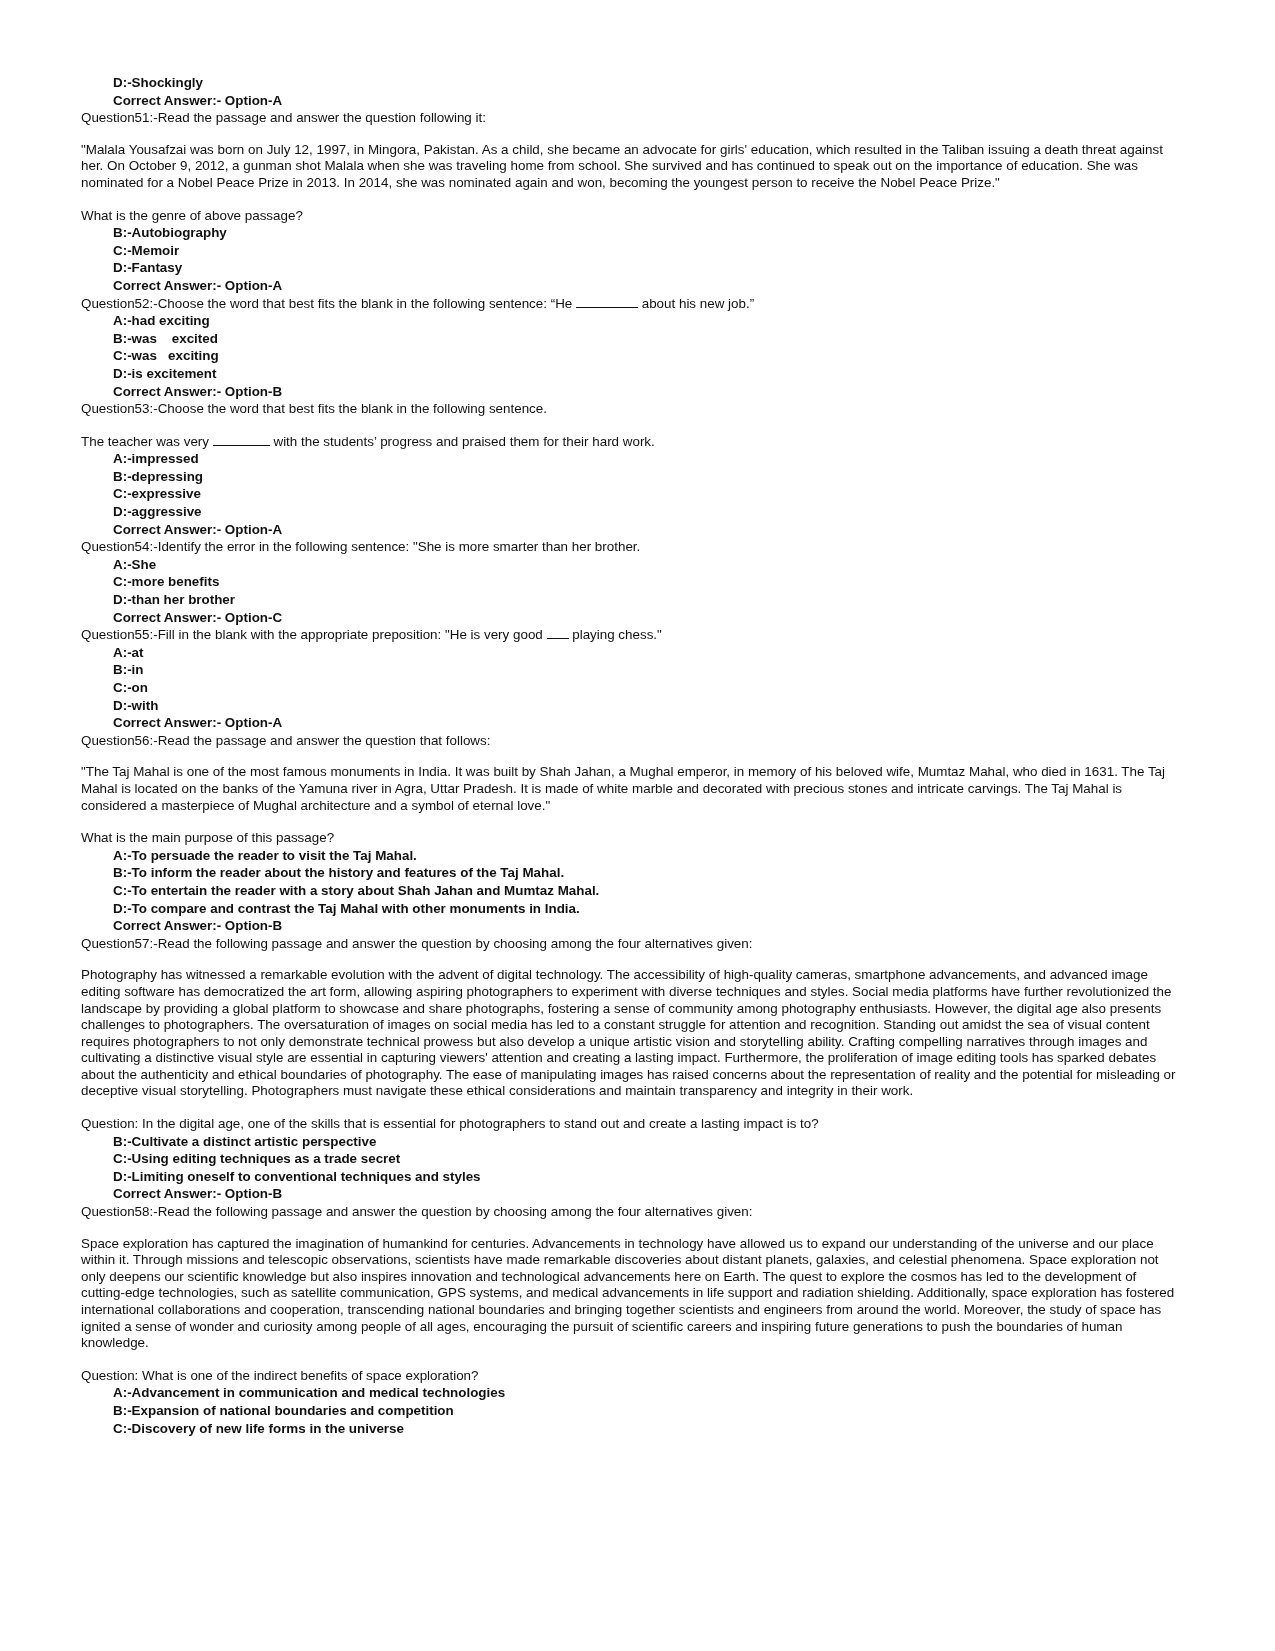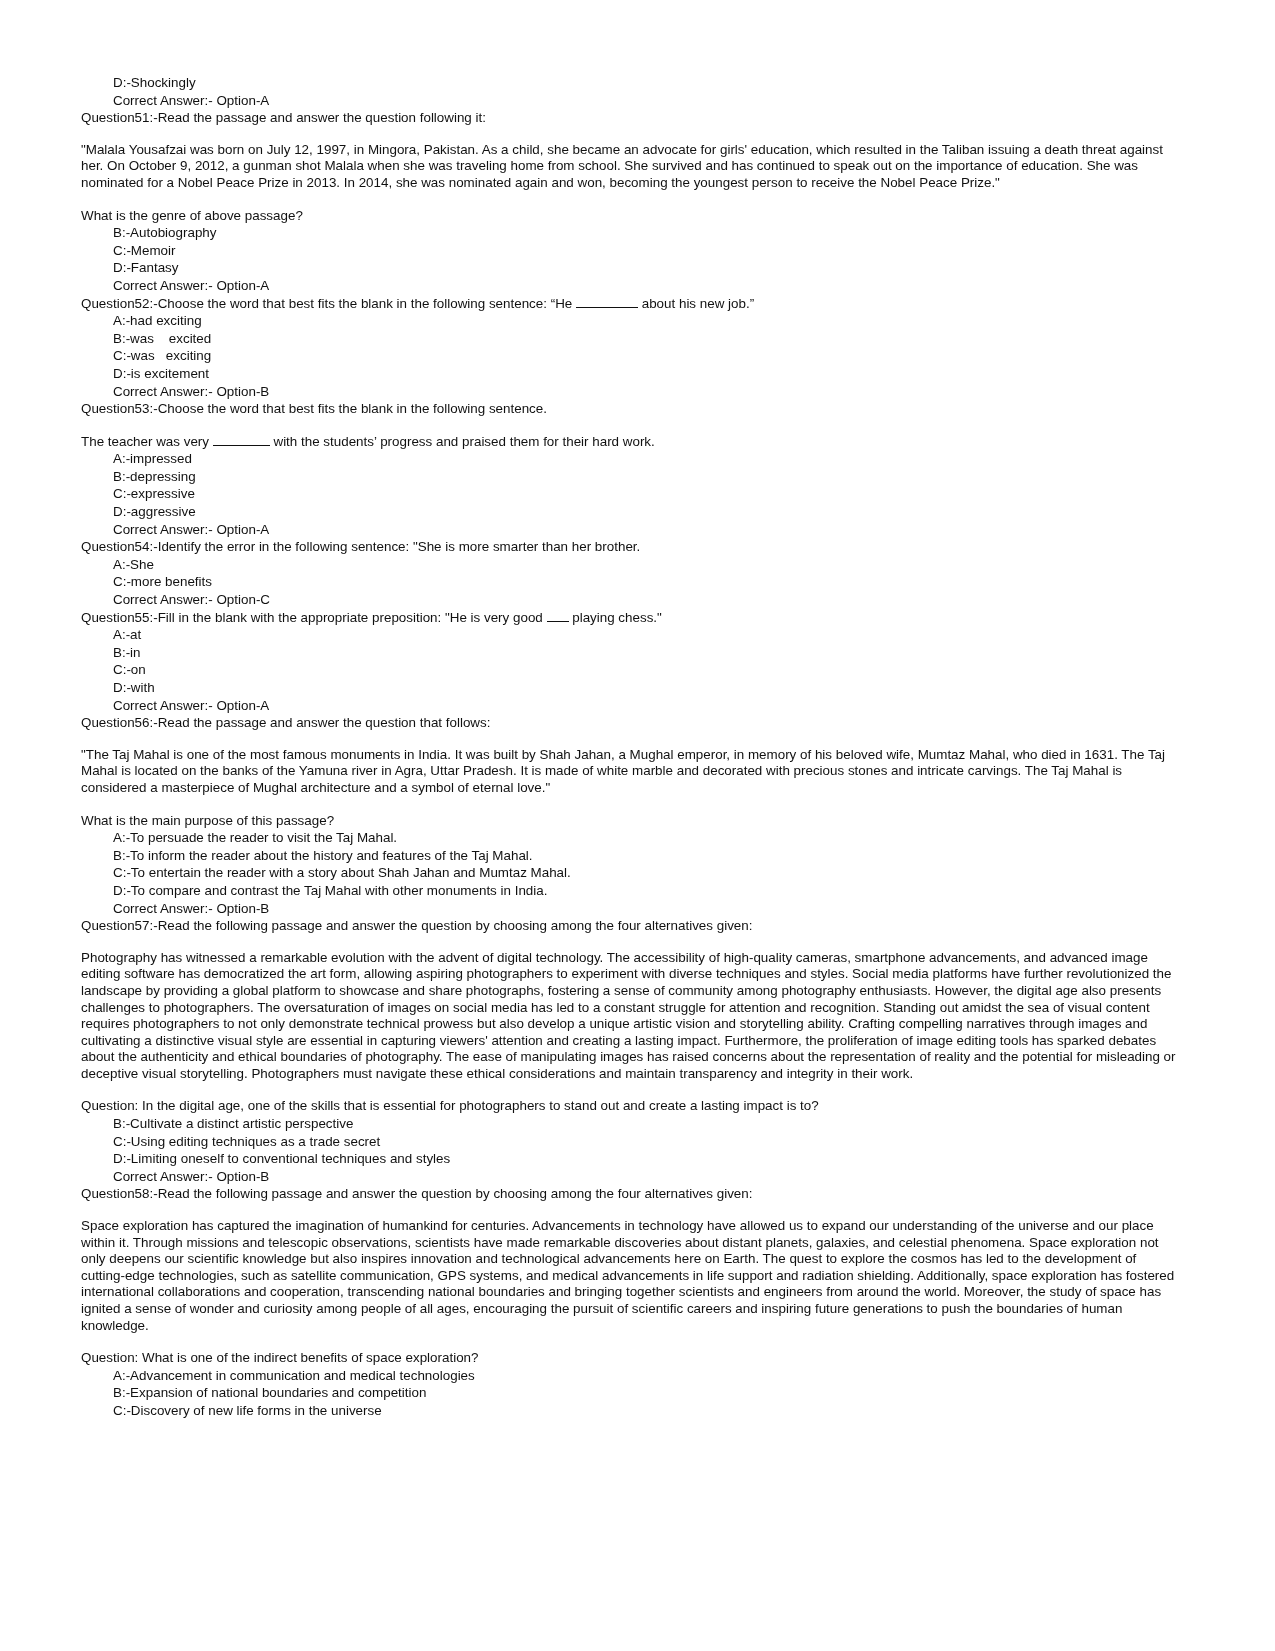--- a/index.html
+++ b/index.html
@@ -22,20 +22,21 @@
       top: 74px;
       width: 1095px;
       line-height: 17.6px;
     }
     .line {
       white-space: pre-wrap;
       margin: 0;
     }
     .opt {
       padding-left: 32px;
+      font-weight: bold;
     }
     .gap {
       height: 15px;
     }
     .para {
       margin: 0;
       line-height: 16.6px;
       text-align: left;
     }
     .blank {
@@ -82,20 +83,21 @@
     <p class="line opt">B:-depressing</p>
     <p class="line opt">C:-expressive</p>
     <p class="line opt">D:-aggressive</p>
     <p class="line opt">Correct Answer:- Option-A</p>
   </section>
 
   <section>
     <p class="line">Question54:-Identify the error in the following sentence: "She is more smarter than her brother.</p>
     <p class="line opt">A:-She</p>
     <p class="line opt">C:-more benefits</p>
+    <p class="line opt">D:-than her brother</p>
     <p class="line opt">Correct Answer:- Option-C</p>
   </section>
 
   <section>
     <p class="line"><span>Question55:-Fill in the blank with the appropriate preposition: "He is very good </span><span class="blank" style="width:22px"></span><span> playing chess."</span></p>
     <p class="line opt">A:-at</p>
     <p class="line opt">B:-in</p>
     <p class="line opt">C:-on</p>
     <p class="line opt">D:-with</p>
     <p class="line opt">Correct Answer:- Option-A</p>

